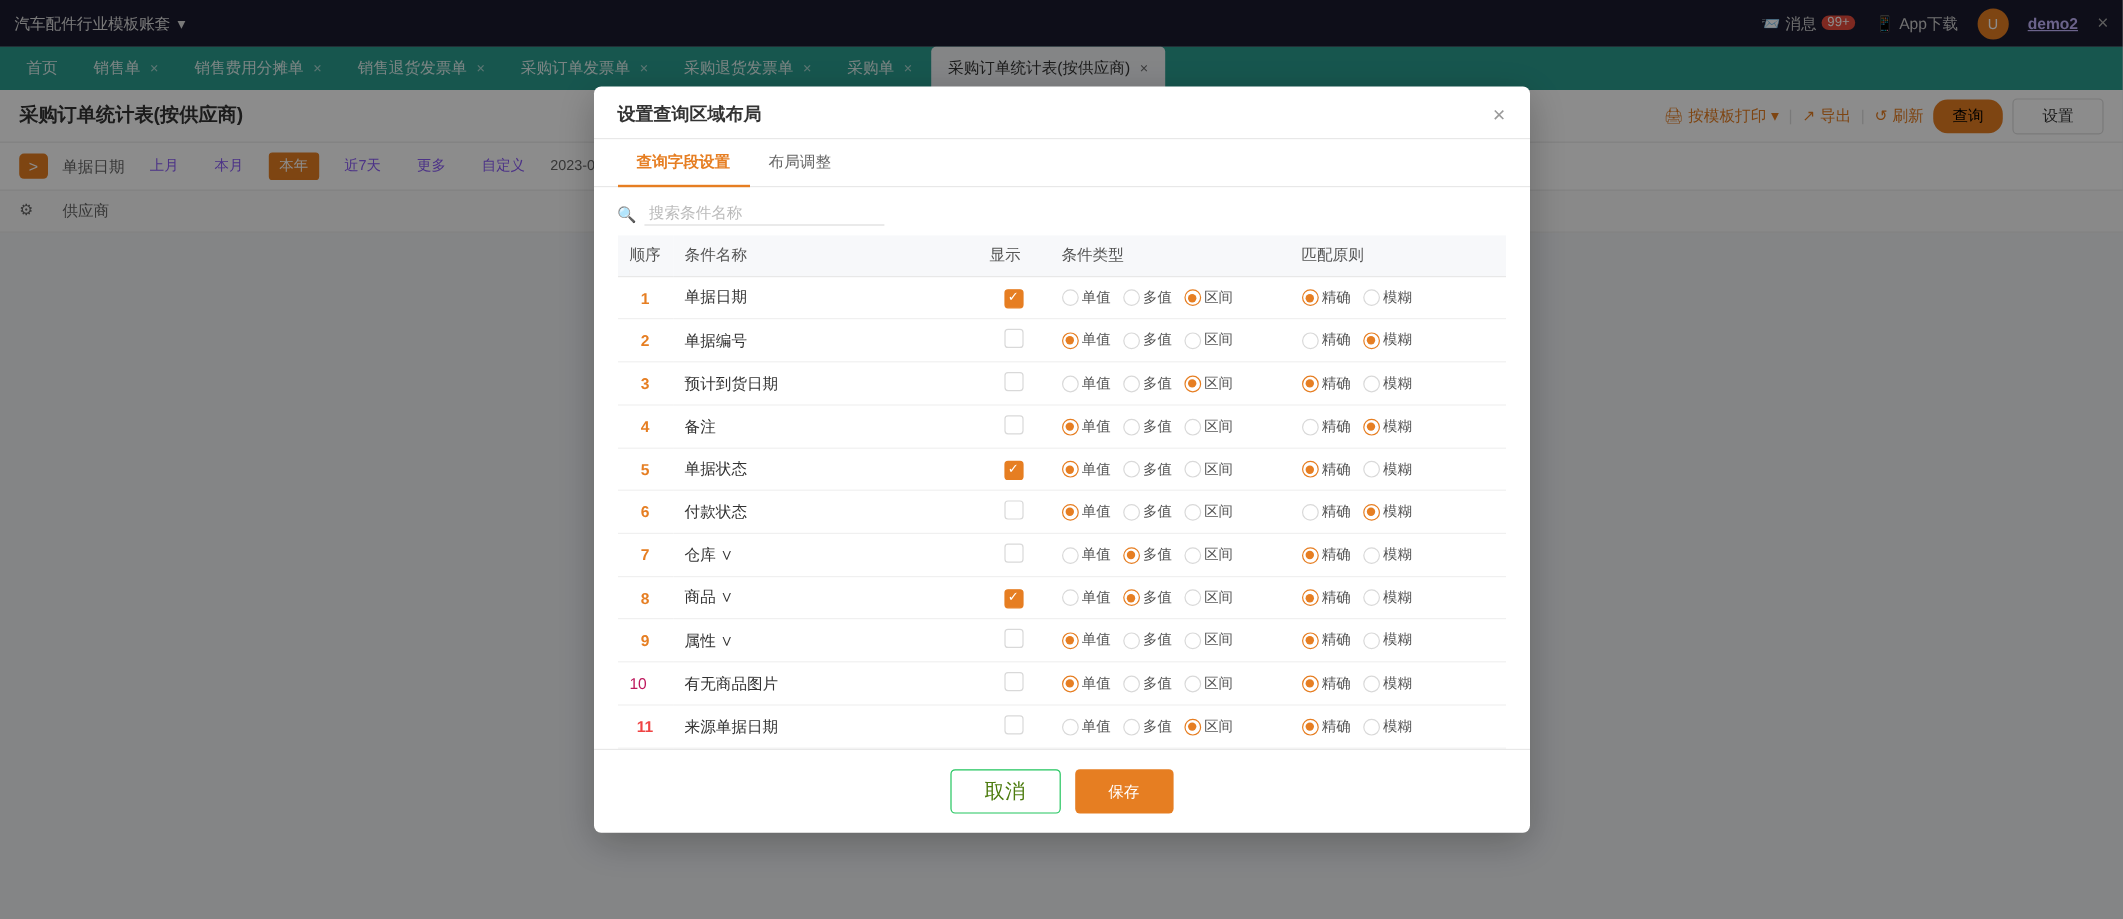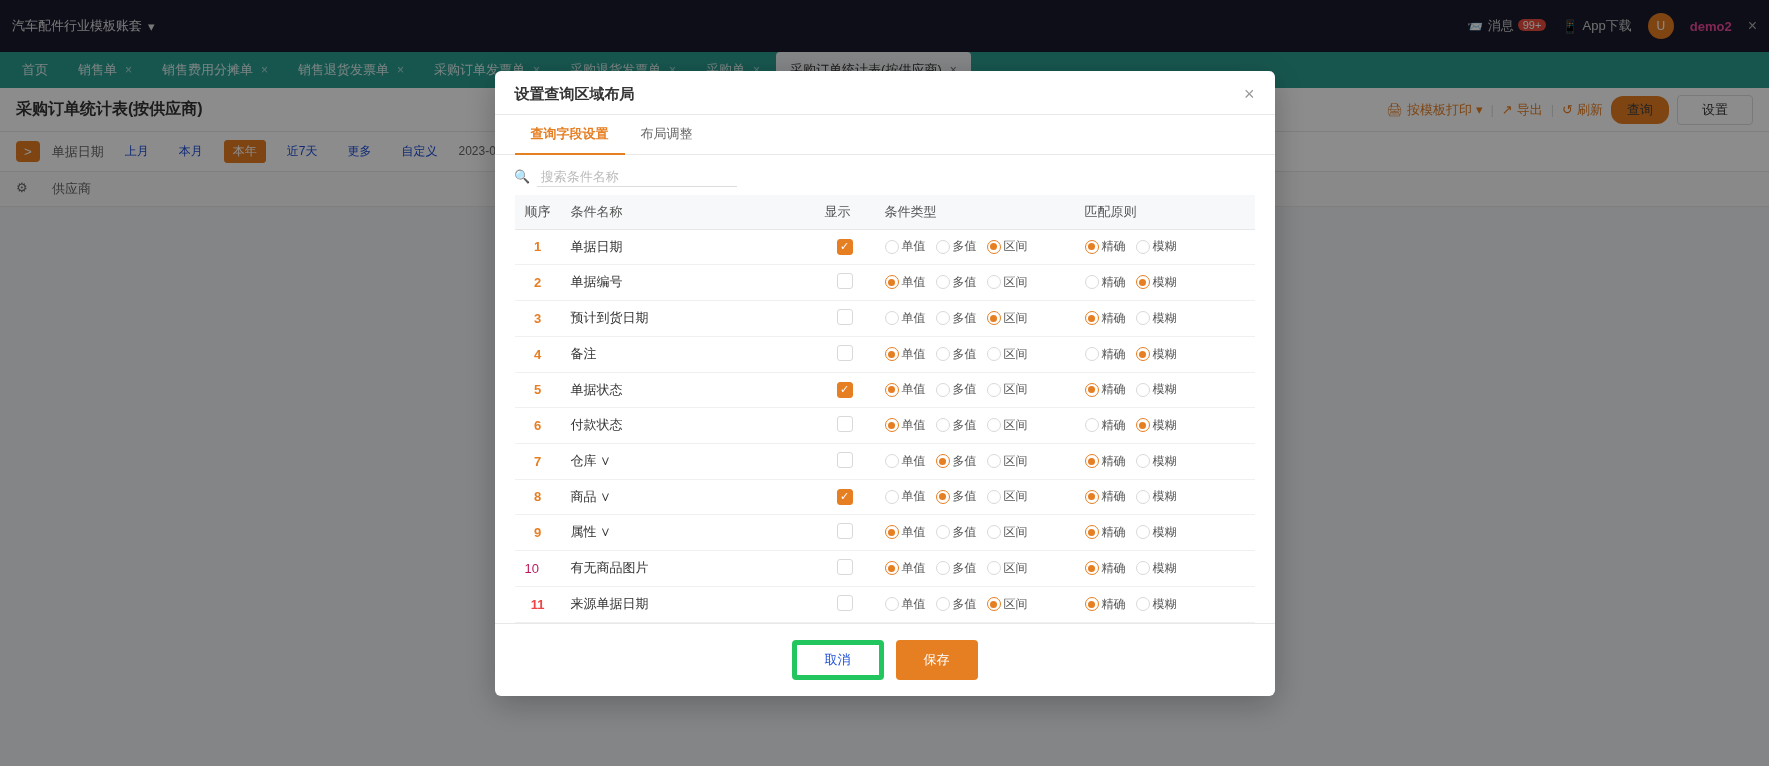--- a/index.html
+++ b/index.html
@@ -1,31 +1,31 @@
 <!DOCTYPE html>
 <html><head>
   <meta charset="utf-8">
   <style>
     * { box-sizing: border-box; margin: 0; padding: 0; }
     body { font-family: 'Microsoft YaHei', sans-serif; font-size: 13px; background: #f0f2f5; overflow: hidden; }
 
     
     .top-bar {
-      height: 52px;
+      height: 39px;
       background: #1a1a2e;
       display: flex;
       align-items: center;
       justify-content: space-between;
       padding: 0 12px;
       color: #ccc;
     }
     .top-bar-left { font-size: 13px; color: #ddd; display: flex; align-items: center; gap: 6px; }
     .top-bar-right { display: flex; align-items: center; gap: 16px; font-size: 13px; color: #ccc; }
     .top-bar-right .badge { background: #e74c3c; color: white; border-radius: 8px; padding: 0 5px; font-size: 11px; position: relative; top: -1px; }
-    .top-bar-right .user { color: #ec4899; font-weight: bold; }
+    .top-bar-right .user { color: #c4b5fd; font-weight: bold; text-decoration: underline; }
     .top-bar-right .close-x { color: #aaa; cursor: pointer; font-size: 16px; }
 
     
     .tab-bar {
       height: 36px;
       background: #2a9d8f;
       display: flex;
       align-items: stretch;
       padding: 0 8px;
       gap: 2px;
@@ -52,35 +52,35 @@
       align-items: center;
       justify-content: space-between;
       padding: 0 16px;
       border-bottom: 1px solid #e8e8e8;
     }
     .page-title { font-size: 16px; font-weight: bold; color: #333; }
     .page-actions { display: flex; align-items: center; gap: 8px; }
     .btn-print { display: flex; align-items: center; gap: 4px; color: #e67e22; font-size: 13px; cursor: pointer; }
     .btn-export { display: flex; align-items: center; gap: 4px; color: #e67e22; font-size: 13px; cursor: pointer; }
     .btn-refresh { display: flex; align-items: center; gap: 4px; color: #e67e22; font-size: 13px; cursor: pointer; }
-    .btn-query { background: #e67e22; color: #404040; border: none; border-radius: 12px; padding: 5px 16px; font-size: 13px; cursor: pointer; }
+    .btn-query { background: #e67e22; color: #000000; border: none; border-radius: 12px; padding: 5px 16px; font-size: 13px; cursor: pointer; }
     .btn-settings { background: white; color: #333; border: 1px solid #ddd; border-radius: 4px; padding: 5px 24px; font-size: 13px; cursor: pointer; }
 
     
     .filter-bar {
       background: white;
       padding: 8px 16px;
       display: flex;
       align-items: center;
       gap: 12px;
       border-bottom: 1px solid #e8e8e8;
     }
     .filter-toggle { background: #e67e22; color: white; border: none; border-radius: 4px; padding: 3px 8px; cursor: pointer; }
     .filter-label { color: #666; font-size: 13px; }
-    .filter-date-btn { padding: 2px 8px; border-radius: 3px; border: 1px solid transparent; cursor: pointer; font-size: 12px; color: #1d4ed8; }
+    .filter-date-btn { padding: 2px 8px; border-radius: 3px; border: 1px solid transparent; cursor: pointer; font-size: 12px; color: #8b5cf6; }
     .filter-date-btn.active { background: #e67e22; color: white; border-color: #e67e22; }
     .filter-date-range { color: #666; font-size: 12px; }
 
     
     .table-area {
       background: white;
       margin: 0;
       padding: 0;
     }
     .table-header-row {
@@ -252,25 +252,25 @@
     
     .modal-footer {
       display: flex;
       justify-content: center;
       gap: 12px;
       padding: 16px 20px;
       border-top: 1px solid #e8e8e8;
     }
     .btn-cancel {
       padding: 6px 28px;
-      border: 5px solid #22c55e;
+      border: 1px solid #22c55e;
       border-radius: 4px;
       background: white;
-      color: #1d4ed8;
-      font-size: 13px;
+      color: #4d7c0f;
+      font-size: 17px;
       cursor: pointer;
     }
     .btn-save {
       padding: 6px 28px;
       border: none;
       border-radius: 4px;
       background: #e67e22;
       color: white;
       font-size: 13px;
       cursor: pointer;

